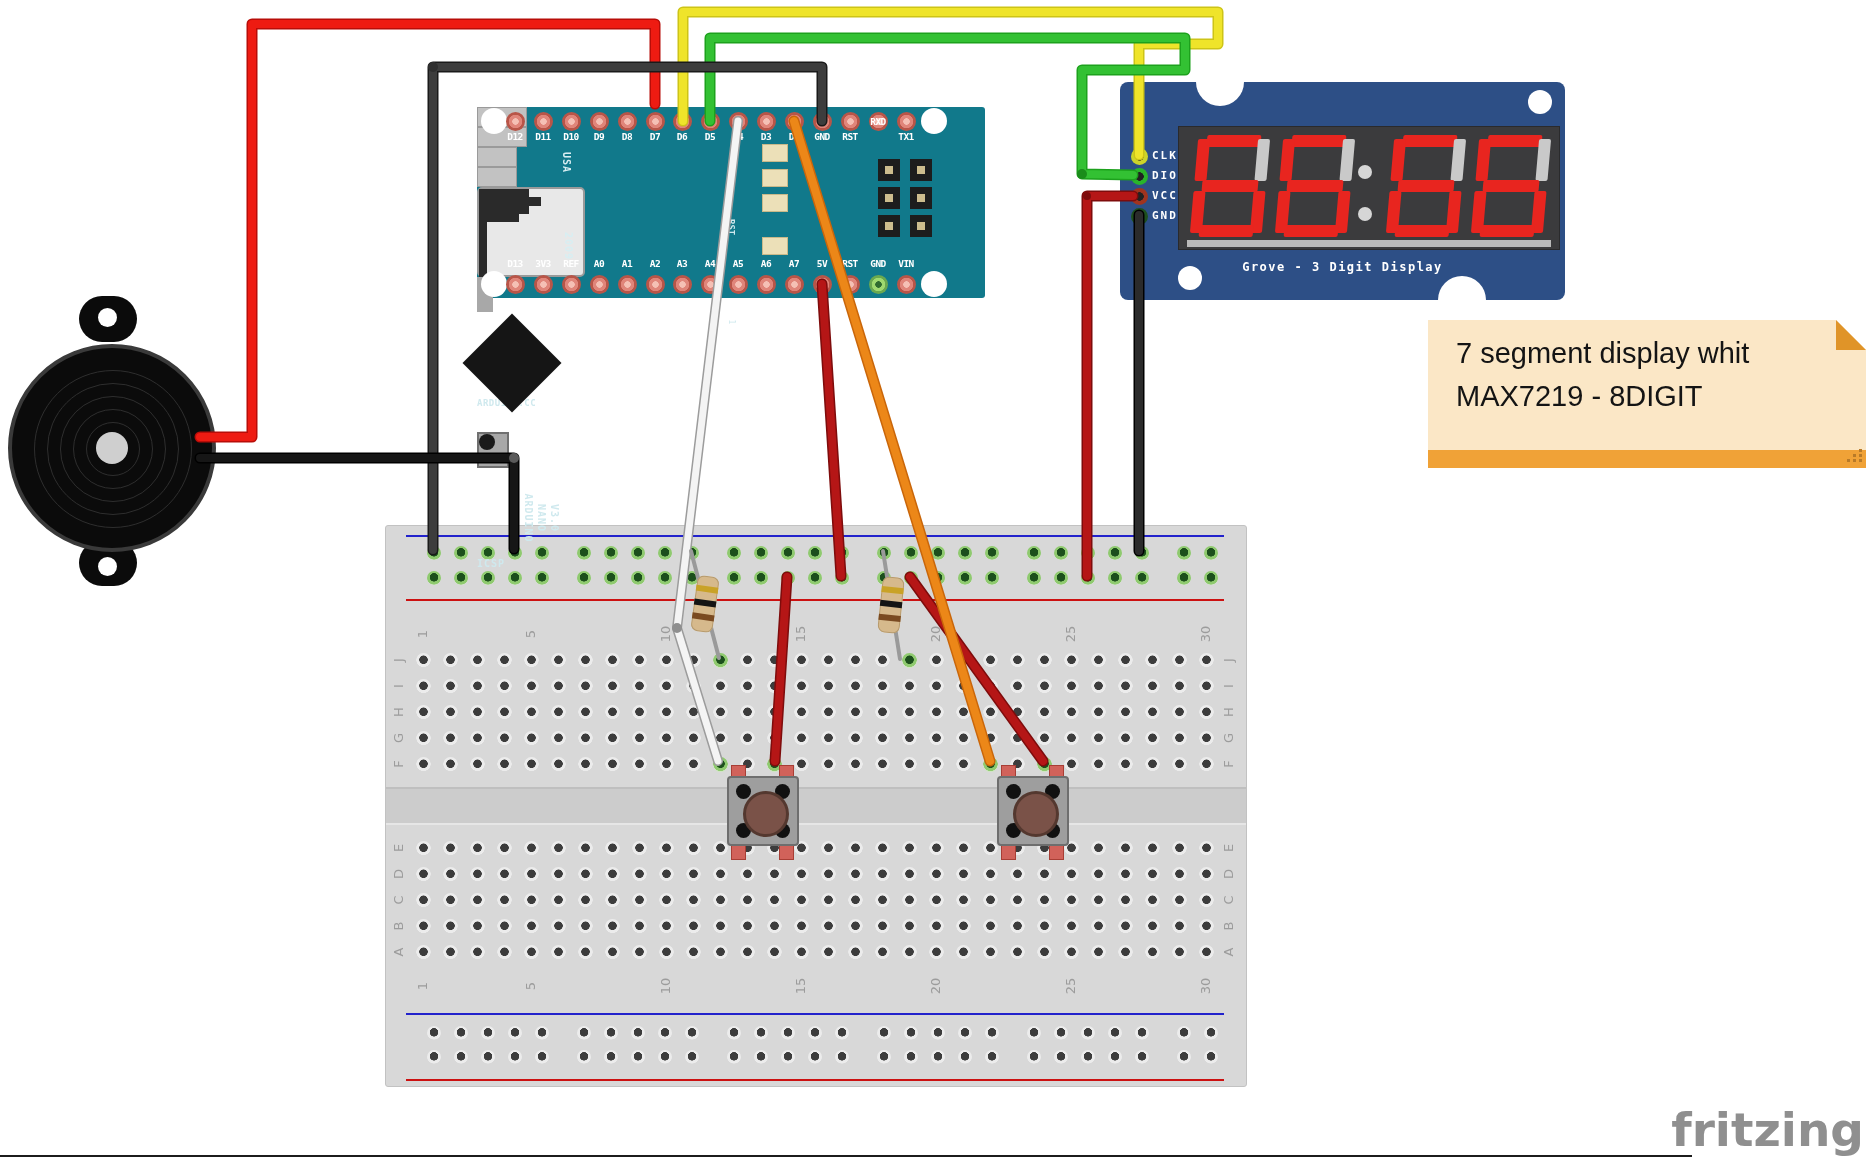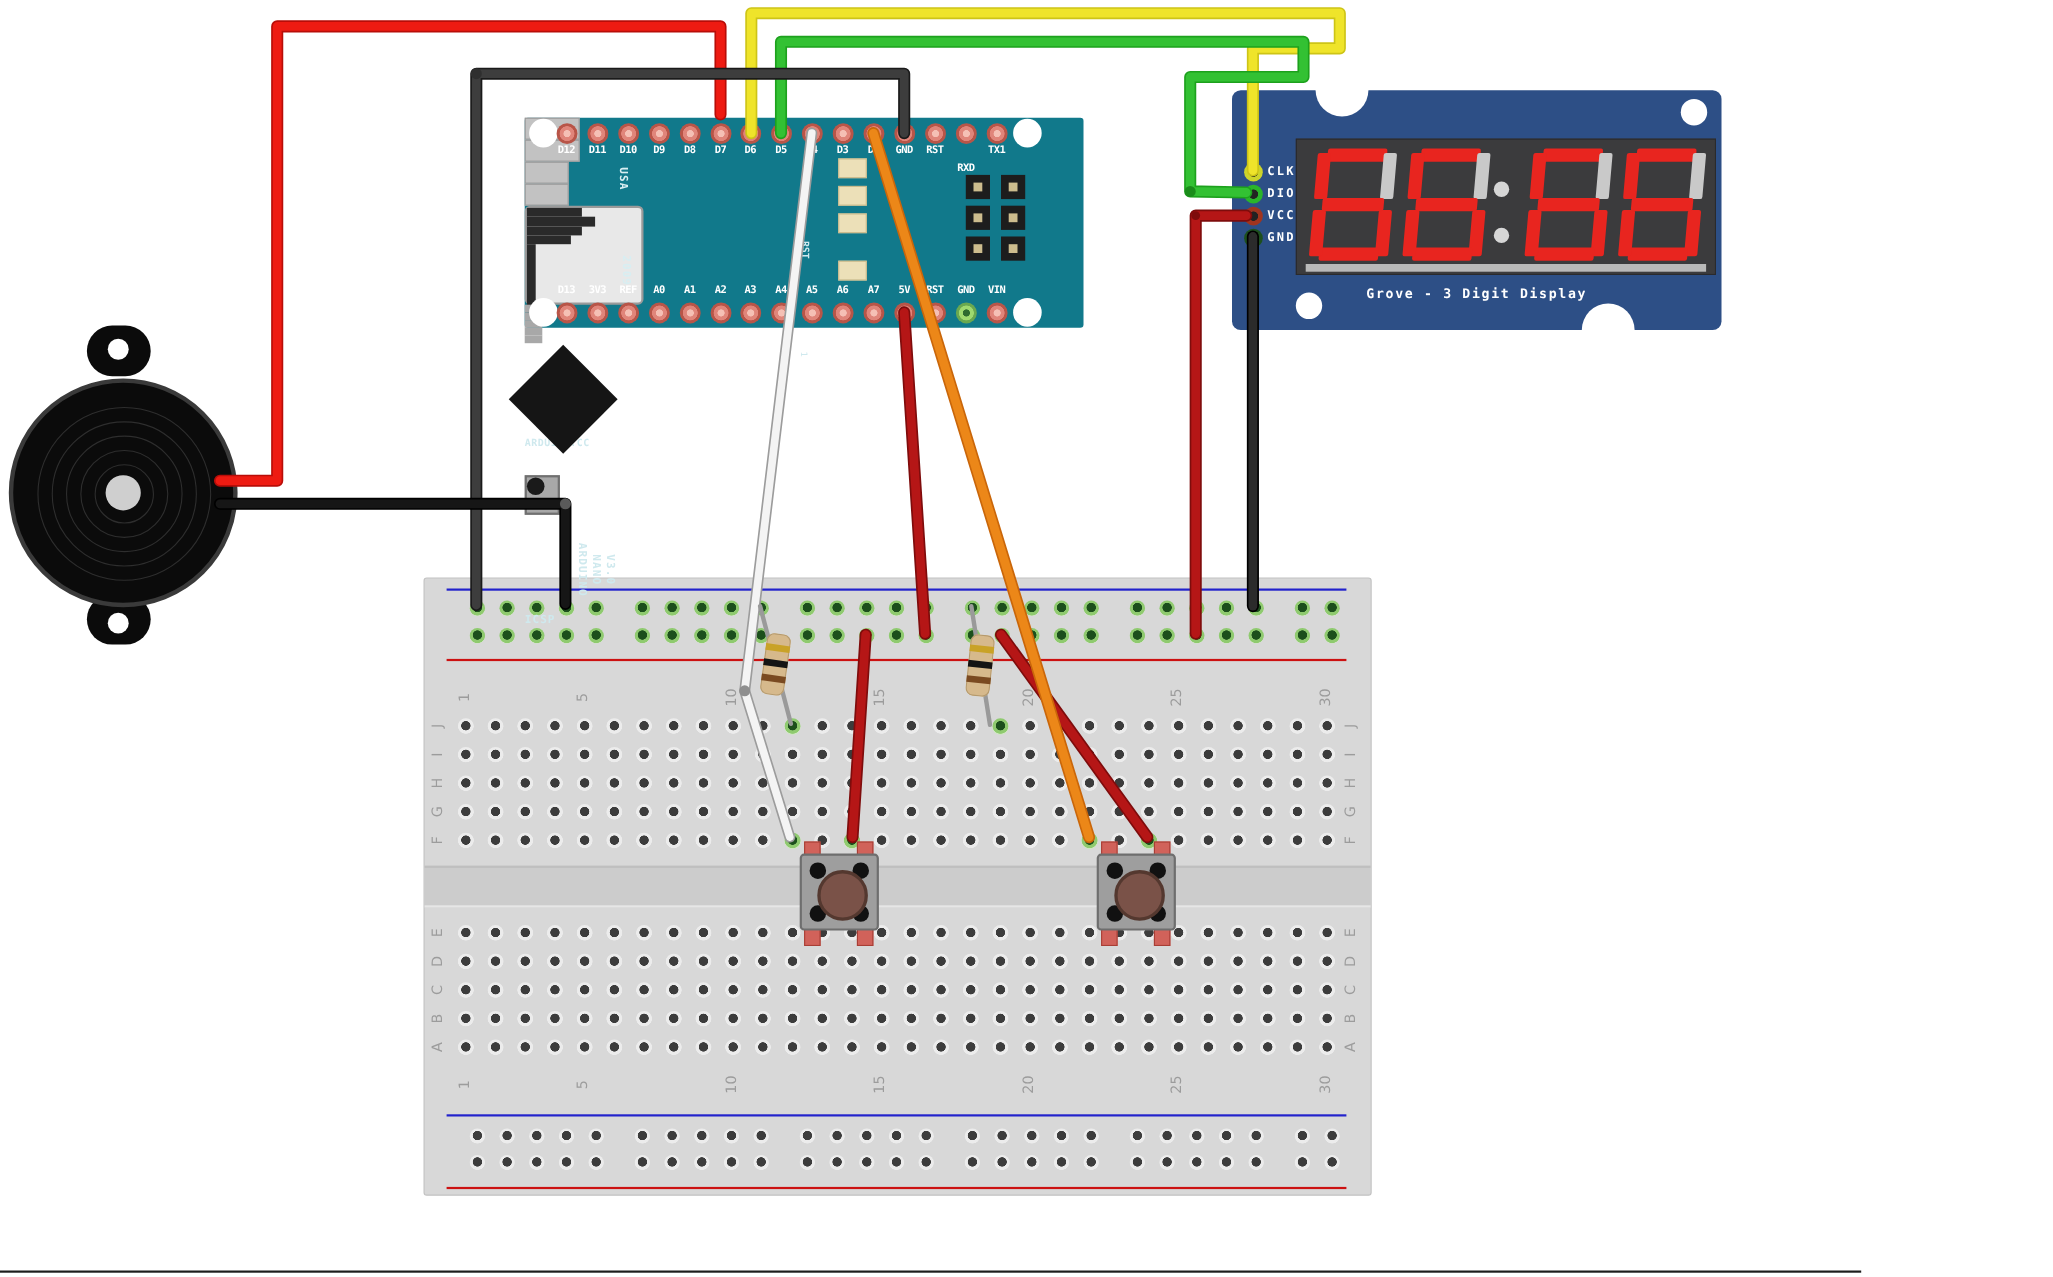--- a/index.html
+++ b/index.html
@@ -571,21 +571,21 @@
       <div class="pinlbl" style="left: 247px; top: 24px;">D4</div>
       <div class="pinhole" style="left: 279.5px; top: 4.5px;"></div>
       <div class="pinlbl" style="left: 275px; top: 24px;">D3</div>
       <div class="pinhole" style="left: 307.5px; top: 4.5px;"></div>
       <div class="pinlbl" style="left: 303px; top: 24px;">D2</div>
       <div class="pinhole" style="left: 335.5px; top: 4.5px;"></div>
       <div class="pinlbl" style="left: 331px; top: 24px;">GND</div>
       <div class="pinhole" style="left: 363.5px; top: 4.5px;"></div>
       <div class="pinlbl" style="left: 359px; top: 24px;">RST</div>
       <div class="pinhole" style="left: 391.5px; top: 4.5px;"></div>
-      <div class="pinlbl" style="left: 387px; top: 40px;">RXD</div>
+      <div class="pinlbl" style="left: 387px; top: 9px;">RXD</div>
       <div class="pinhole" style="left: 419.5px; top: 4.5px;"></div>
       <div class="pinlbl" style="left: 415px; top: 24px;">TX1</div>
       <div class="pinhole" style="left: 28.5px; top: 167.5px;"></div>
       <div class="pinlbl" style="left: 24px; top: 151px;">D13</div>
       <div class="pinhole" style="left: 56.5px; top: 167.5px;"></div>
       <div class="pinlbl" style="left: 52px; top: 151px;">3V3</div>
       <div class="pinhole" style="left: 84.5px; top: 167.5px;"></div>
       <div class="pinlbl" style="left: 80px; top: 151px;">REF</div>
       <div class="pinhole" style="left: 112.5px; top: 167.5px;"></div>
       <div class="pinlbl" style="left: 108px; top: 151px;">A0</div>
@@ -694,20 +694,35 @@
       <div class="disp-lbl" style="left: 32px; top: 107px;">VCC</div>
       <div class="disp-pin" style="left: 10.5px; top: 125.5px; background: radial-gradient(circle, rgb(34, 34, 34) 0px, rgb(34, 34, 34) 4px, rgb(29, 79, 29) 4.5px, rgb(29, 79, 29) 8.5px);"></div>
       <div class="disp-lbl" style="left: 32px; top: 127px;">GND</div>
     </div>
 
   <div class="abs" style="left:1196px;top:58px;width:48px;height:48px;border-radius:50%;background:#fff;"></div>
   <div class="abs" style="left:1438px;top:276px;width:48px;height:48px;border-radius:50%;background:#fff;"></div>
   <div class="abs" style="left:1528px;top:90px;width:24px;height:24px;border-radius:50%;background:#fff;"></div>
   <div class="abs" style="left:1178px;top:266px;width:24px;height:24px;border-radius:50%;background:#fff;"></div>
 
+  <div id="note" class="abs">
+    <div class="corner-white"></div>
+    <div class="fold"></div>
+    <div class="txt">
+      <div>7 segment display whit</div>
+      <div>MAX7219 - 8DIGIT</div>
+    </div>
+    <div class="bar"></div>
+    <div class="grip" style="right:16px;bottom:6px;"></div>
+      <div class="grip" style="right:10px;bottom:6px;"></div>
+    <div class="grip" style="right:4px;bottom:6px;"></div>
+      <div class="grip" style="right:10px;bottom:11px;"></div>
+    <div class="grip" style="right:4px;bottom:11px;"></div>
+      <div class="grip" style="right:4px;bottom:16px;"></div>
+  </div>
 
   <svg id="wire-layer" width="1866" height="1161">
       <polyline points="200,437 252,437 252,24 655,24 655,104" fill="none" stroke="#b80d08" stroke-width="11" stroke-linecap="round" stroke-linejoin="round"></polyline>
       <polyline points="200,437 252,437 252,24 655,24 655,104" fill="none" stroke="#ee1b12" stroke-width="8" stroke-linecap="round" stroke-linejoin="round"></polyline>
       <polyline points="683,121 683,12 1218,12 1218,44 1139,44 1139,155" fill="none" stroke="#cdc417" stroke-width="11" stroke-linecap="round" stroke-linejoin="round"></polyline>
       <polyline points="683,121 683,12 1218,12 1218,44 1139,44 1139,155" fill="none" stroke="#efe42a" stroke-width="8" stroke-linecap="round" stroke-linejoin="round"></polyline>
       <polyline points="710,121 710,38 1185,38 1185,70 1082,70 1082,174 1133,175" fill="none" stroke="#1da11d" stroke-width="11" stroke-linecap="round" stroke-linejoin="round"></polyline>
       <polyline points="710,121 710,38 1185,38 1185,70 1082,70 1082,174 1133,175" fill="none" stroke="#33c133" stroke-width="8" stroke-linecap="round" stroke-linejoin="round"></polyline>
       <polyline points="433,550 433,67 822,67 822,121" fill="none" stroke="#1a1a1a" stroke-width="11" stroke-linecap="round" stroke-linejoin="round"></polyline>
       <polyline points="433,550 433,67 822,67 822,121" fill="none" stroke="#3d3d3d" stroke-width="8" stroke-linecap="round" stroke-linejoin="round"></polyline>
@@ -762,13 +777,14 @@
       <div class="btn-corner" style="right:7px;bottom:6px;"></div>
     <div class="btn-cap"></div>
   </div>
     <div class="pushbtn abs" style="left:997px;top:776px;">
     <div class="btn-corner" style="left:7px;top:6px;"></div>
       <div class="btn-corner" style="right:7px;top:6px;"></div>
     <div class="btn-corner" style="left:7px;bottom:6px;"></div>
       <div class="btn-corner" style="right:7px;bottom:6px;"></div>
     <div class="btn-cap"></div>
   </div>
+    <div id="fritzing" class="abs">fritzing</div>
   </div>
 
 </body></html>

